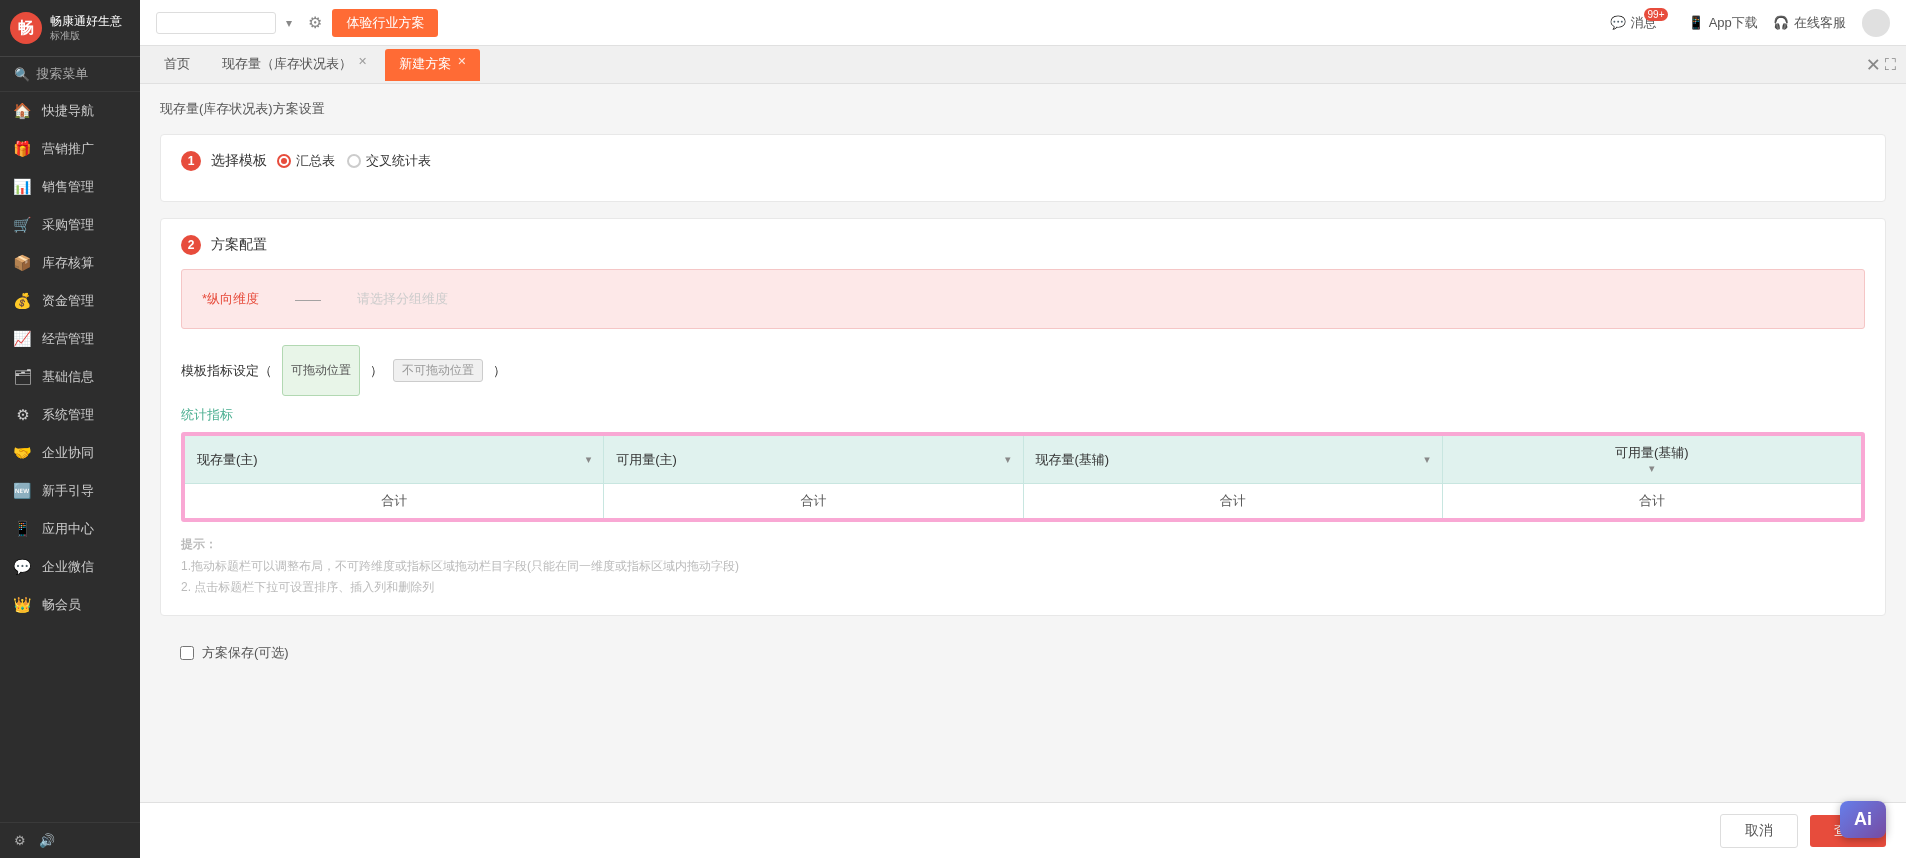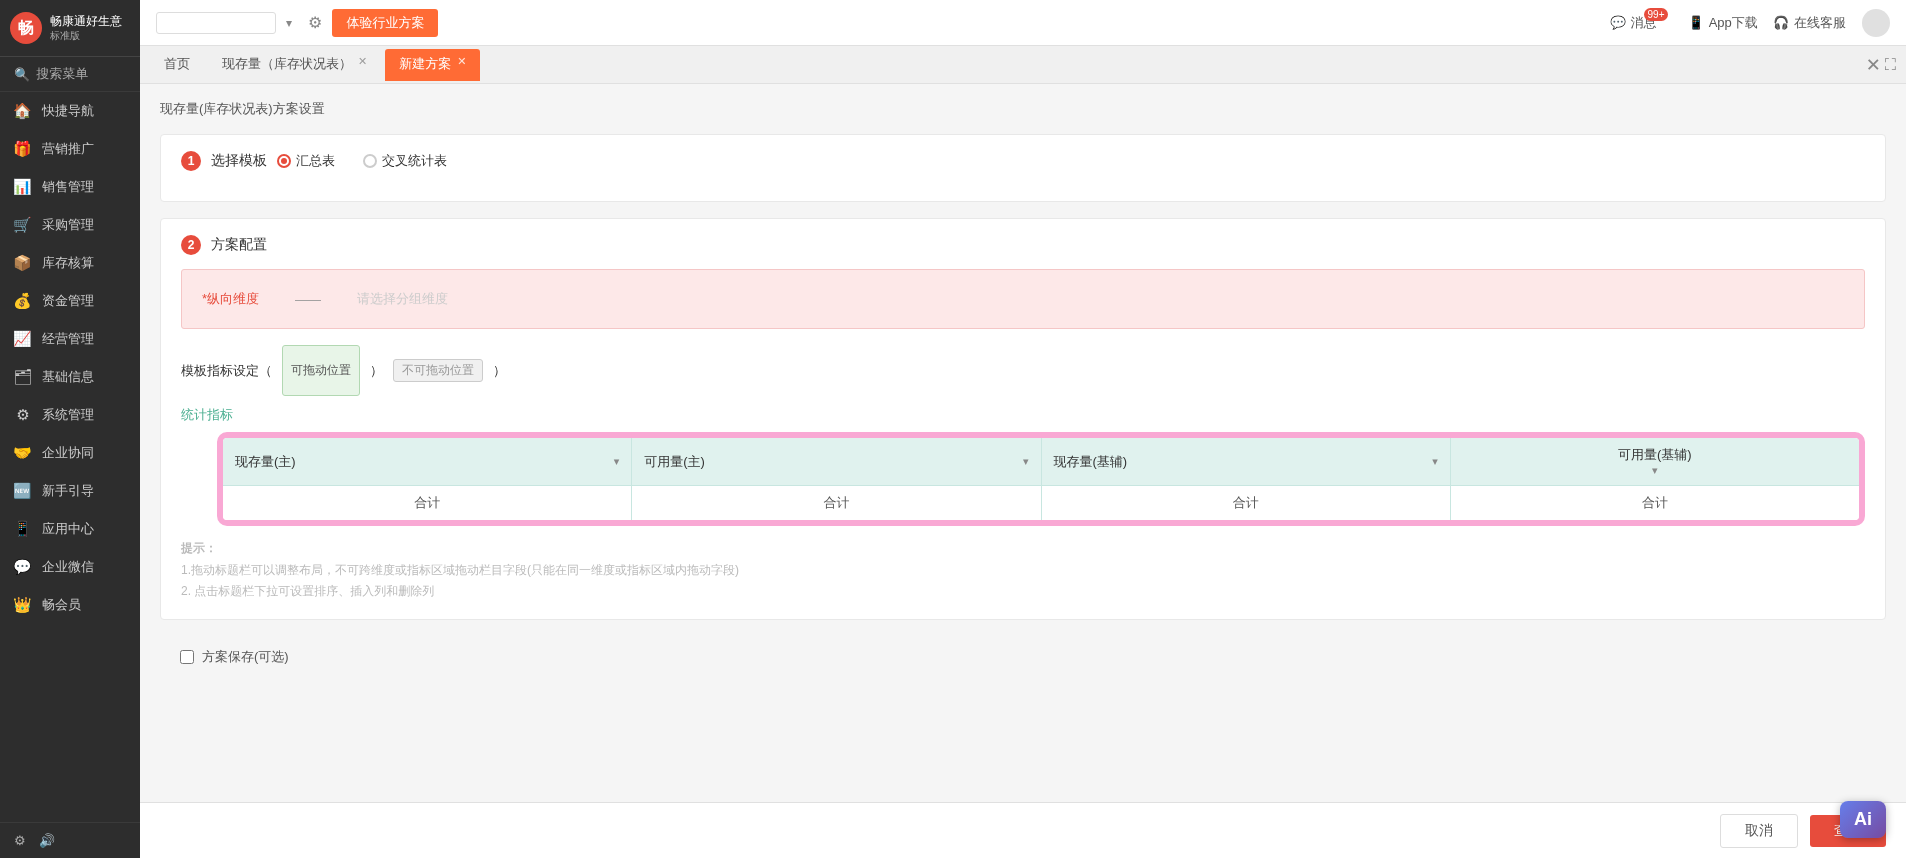--- a/index.html
+++ b/index.html
@@ -125,21 +125,21 @@
     .step-header { display: flex; align-items: center; gap: 10px; margin-bottom: 14px; }
     .step-num {
       width: 20px; height: 20px; border-radius: 50%;
       background: #e74c3c; color: #fff;
       display: flex; align-items: center; justify-content: center;
       font-size: 12px; font-weight: bold; flex-shrink: 0;
     }
     .step-title { font-size: 14px; font-weight: 500; color: #333; }
 
     
-    .radio-group { display: flex; align-items: center; gap: 28px; }
+    .radio-group { display: flex; align-items: center; gap: 12px; }
     .radio-option { display: flex; align-items: center; gap: 5px; cursor: pointer; font-size: 13px; color: #333; }
     .radio-circle {
       width: 14px; height: 14px; border-radius: 50%;
       border: 2px solid #ccc;
       display: flex; align-items: center; justify-content: center;
     }
     .radio-circle.checked { border-color: #e74c3c; }
     .radio-circle.checked::after {
       content: ''; width: 6px; height: 6px; border-radius: 50%; background: #e74c3c;
     }
@@ -162,21 +162,21 @@
       background: #e8f5e8; border: 1px solid #b2d8b2; border-radius: 3px;
       padding: 16px 8px; font-size: 12px; color: #555;
     }
     .badge-fixed {
       background: #f0f0f0; border: 1px solid #ccc; border-radius: 3px;
       padding: 2px 8px; font-size: 12px; color: #999;
     }
 
     
     .stat-section-title { color: #4caf91; font-size: 13px; margin-bottom: 8px; font-weight: 500; }
-    .stat-table { border: 6px solid #f9a8d4; border-radius: 10px; overflow: hidden; margin-left: 36px; }
+    .stat-table { border: 4px solid #f9a8d4; border-radius: 3px; overflow: hidden; }
     .stat-table-header {
       display: flex; background: #e0f2ee;
     }
     .stat-col {
       flex: 1; border-right: 1px solid #c8e6e0;
       display: flex; align-items: center; justify-content: space-between;
       padding: 8px 12px; font-size: 13px; color: #333;
     }
     .stat-col:last-child { border-right: none; flex-direction: column; }
     .stat-table-row {

